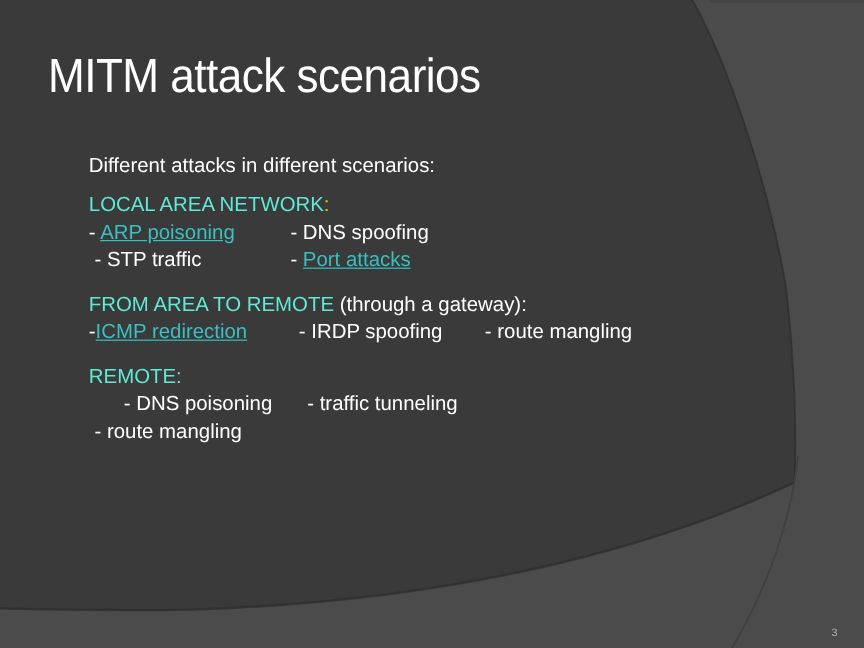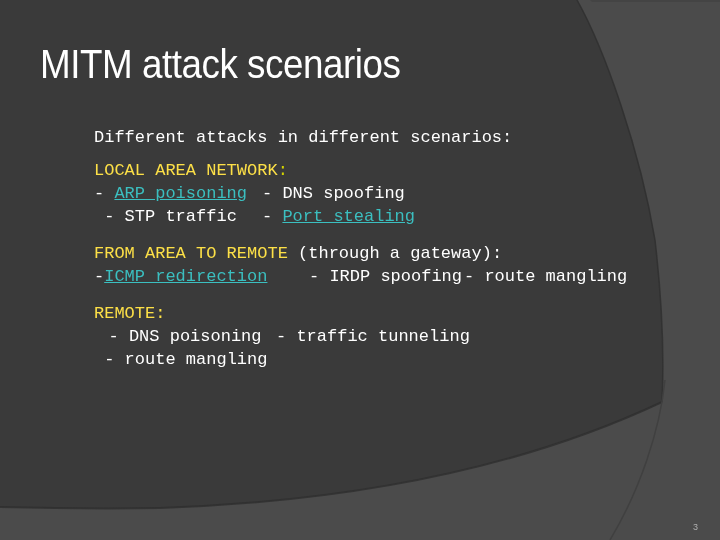--- a/index.html
+++ b/index.html
@@ -1,21 +1,21 @@
 <!DOCTYPE html>
 <html><head>
   <meta charset="utf-8">
   <style>
     html, body { margin: 0; padding: 0; }
     body { width: 720px; height: 540px; overflow: hidden; background: #4b4b4b; position: relative; font-family: "Liberation Sans", sans-serif; }
     .bg { position: absolute; left: 0; top: 0; width: 720px; height: 540px; }
     .title { position: absolute; left: 40px; top: 42px; font-family: "Liberation Sans Narrow", "Liberation Sans", sans-serif; font-size: 40px; color: #ffffff; letter-spacing: -0.5px; transform: scaleX(0.92); transform-origin: left top; white-space: nowrap; }
-    .content { position: absolute; left: 94px; top: 126px; color: #ffffff; font-size: 17px; line-height: 23px; font-family: Liberation Mono, monospace; }
+    .content { position: absolute; left: 74px; top: 126px; color: #ffffff; font-size: 17px; line-height: 23px; }
     .line { white-space: pre; height: 23px; }
-    .red { color: #fde047; }
+    .red { color: #5eead4; }
     .yellow { color: #d4d400; }
     .link { color: #3bbfc0; text-decoration: underline; cursor: pointer; }
     .gap-s { height: 10px; }
     .gap-m { height: 14px; }
     .page-num { position: absolute; left: 693px; top: 522px; font-size: 9px; color: #b0b0b0; }
   </style>
 </head>
 <body>
 
 <svg class="bg" viewBox="0 0 720 540" xmlns="http://www.w3.org/2000/svg">
@@ -28,25 +28,25 @@
 </svg>
 
 <div class="title">MITM attack scenarios</div>
 
 <div class="content">
   <div class="line">Different attacks in different scenarios:</div>
   <div class="gap-s"></div>
 
   <div class="line"><span class="red">LOCAL AREA NETWORK</span><span class="yellow">:</span></div>
   <div class="line"><span style="display:inline-block;width:168px;"><span>- </span><span class="link">ARP poisoning</span></span><span>- </span><span>DNS spoofing</span></div>
-  <div class="line"><span style="display:inline-block;width:168px;"><span> - </span><span>STP traffic</span></span><span>- </span><span class="link">Port stealing</span></div>
+  <div class="line"><span style="display:inline-block;width:168px;"><span> - </span><span>STP traffic</span></span><span>- </span><span class="link">Port attacks</span></div>
   <div class="gap-m"></div>
 
   <div class="line"><span class="red">FROM AREA TO REMOTE</span><span> (through a gateway):</span></div>
-  <div class="line"><span style="display:inline-block;width:175px;"><span>-</span><span class="link">ICMP redirection</span></span><span style="display:inline-block;width:155px;margin-left:40px;"><span>- </span><span>IRDP spoofing</span></span><span>- </span><span>route mangling</span></div>
+  <div class="line"><span style="display:inline-block;width:175px;"><span>-</span><span class="link">ICMP redirection</span></span><span style="display:inline-block;width:155px;"><span>- </span><span>IRDP spoofing</span></span><span>- </span><span>route mangling</span></div>
   <div class="gap-m"></div>
 
   <div class="line"><span class="red">REMOTE:</span></div>
   <div class="line"><span style="display:inline-block;width:182px;text-align:center;"><span>- </span><span>DNS poisoning</span></span><span>- </span><span>traffic tunneling</span></div>
   <div class="line"><span> - </span><span>route mangling</span></div>
 </div>
 
 <div class="page-num">3</div>
 
 </body></html>

